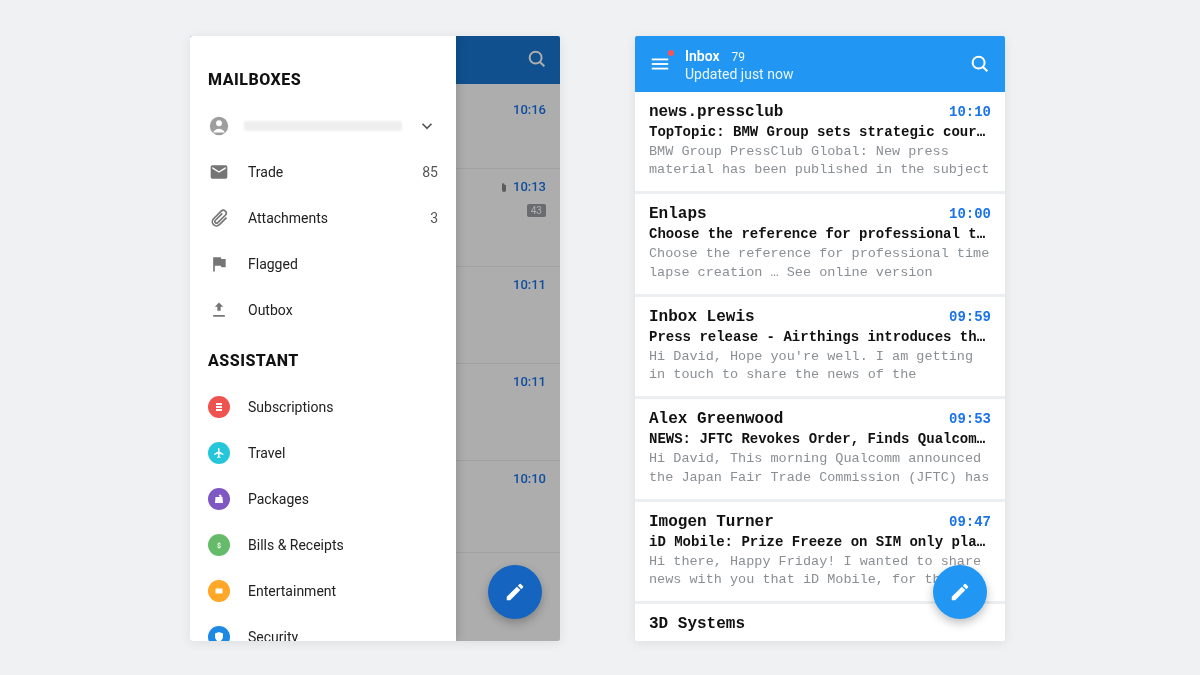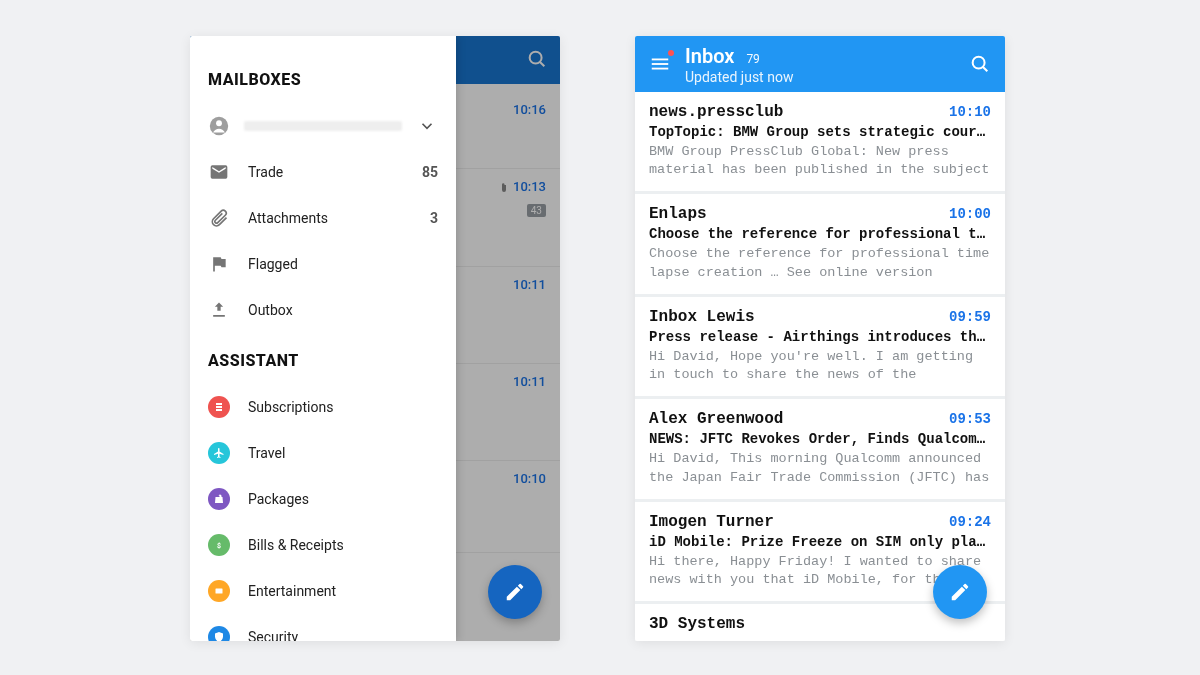--- a/index.html
+++ b/index.html
@@ -150,21 +150,20 @@
     align-items: center;
     padding: 12px 18px;
     gap: 18px;
     font-size: 14px;
     color: #212121;
   }
   .drawer-item .label { flex: 1; }
   .drawer-item .count {
     font-size: 14px;
     color: #555;
-    font-weight: bold;
   }
   .drawer-icon {
     width: 22px;
     height: 22px;
     display: inline-flex;
     align-items: center;
     justify-content: center;
     color: #757575;
     flex: 0 0 22px;
   }
@@ -199,21 +198,21 @@
   .r-hamburger { position: relative; width: 22px; height: 22px; }
   .r-hamburger .dot {
     position: absolute;
     top: -3px; right: -3px;
     width: 6px; height: 6px;
     background: #ff5252;
     border-radius: 50%;
   }
   .r-title-block { flex: 1; }
   .r-title {
-    font-size: 20px;
+    font-size: 14px;
     font-weight: 600;
     display: inline-block;
     margin-right: 8px;
   }
   .r-count {
     font-size: 12px;
     opacity: 0.95;
   }
   .r-sub {
     font-size: 14px;
@@ -506,21 +505,21 @@
       <div class="r-row1">
         <span class="r-sender">Alex Greenwood</span>
         <span class="r-time">09:53</span>
       </div>
       <div class="r-subject">NEWS: JFTC Revokes Order, Finds Qualcomm Licensing P…</div>
       <div class="r-preview">Hi David, This morning Qualcomm announced the Japan Fair Trade Commission (JFTC) has reversed a 2009 cease-a…</div>
     </div>
     <div class="r-item">
       <div class="r-row1">
         <span class="r-sender">Imogen Turner</span>
-        <span class="r-time">09:24</span>
+        <span class="r-time">09:47</span>
       </div>
       <div class="r-subject">iD Mobile: Prize Freeze on SIM only plans</div>
       <div class="r-preview">Hi there, Happy Friday! I wanted to share news with you that iD Mobile, for the third year running, is one of the only ne…</div>
     </div>
     <div class="r-item">
       <div class="r-row1">
         <span class="r-sender">3D Systems</span>
         <span class="r-time"></span>
       </div>
 

